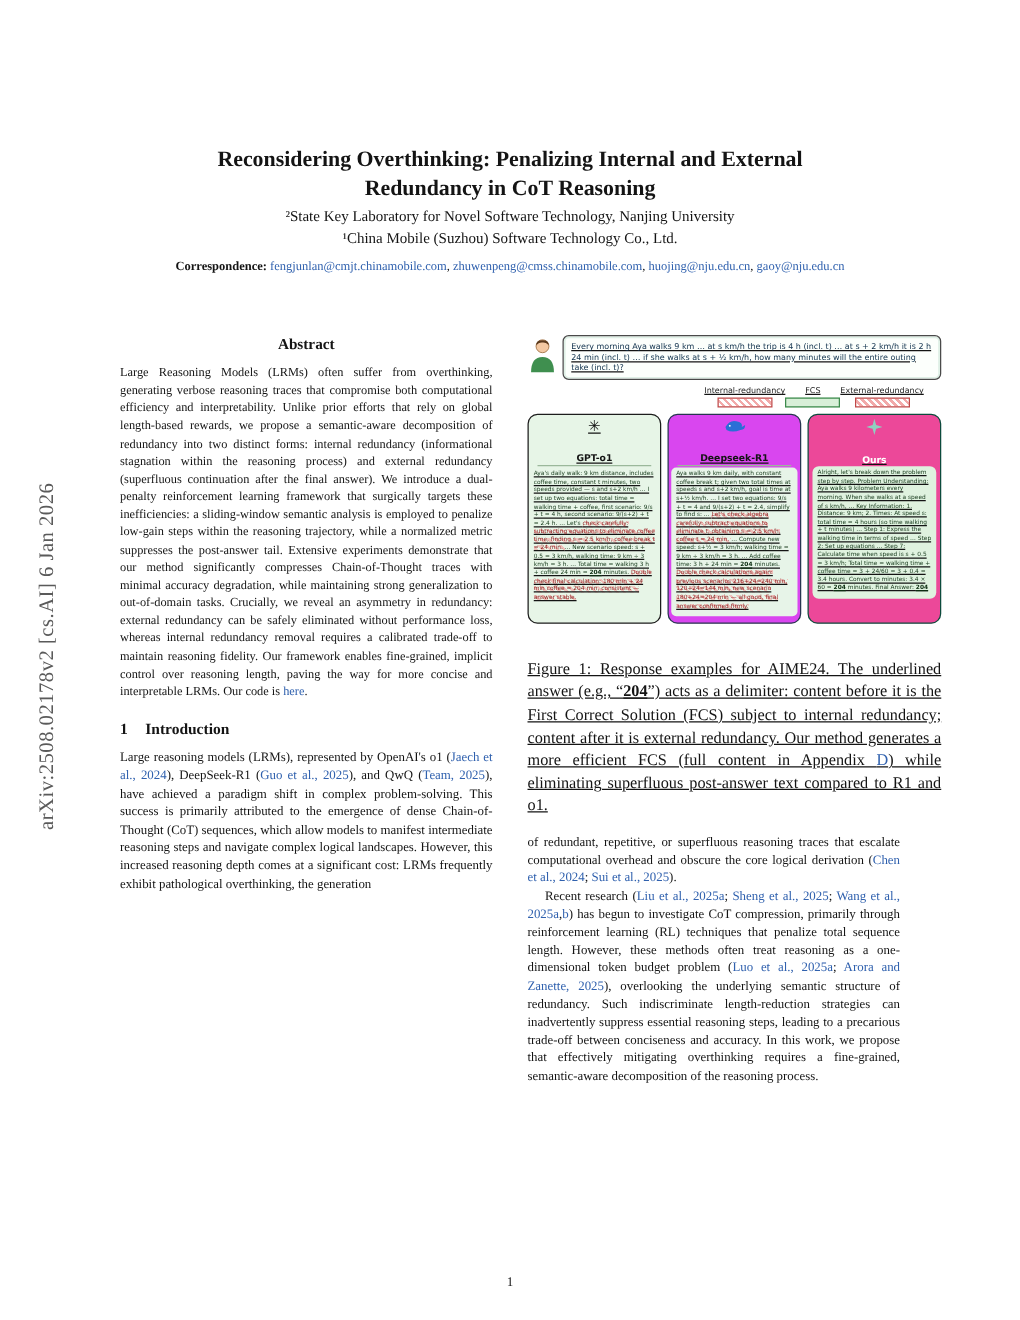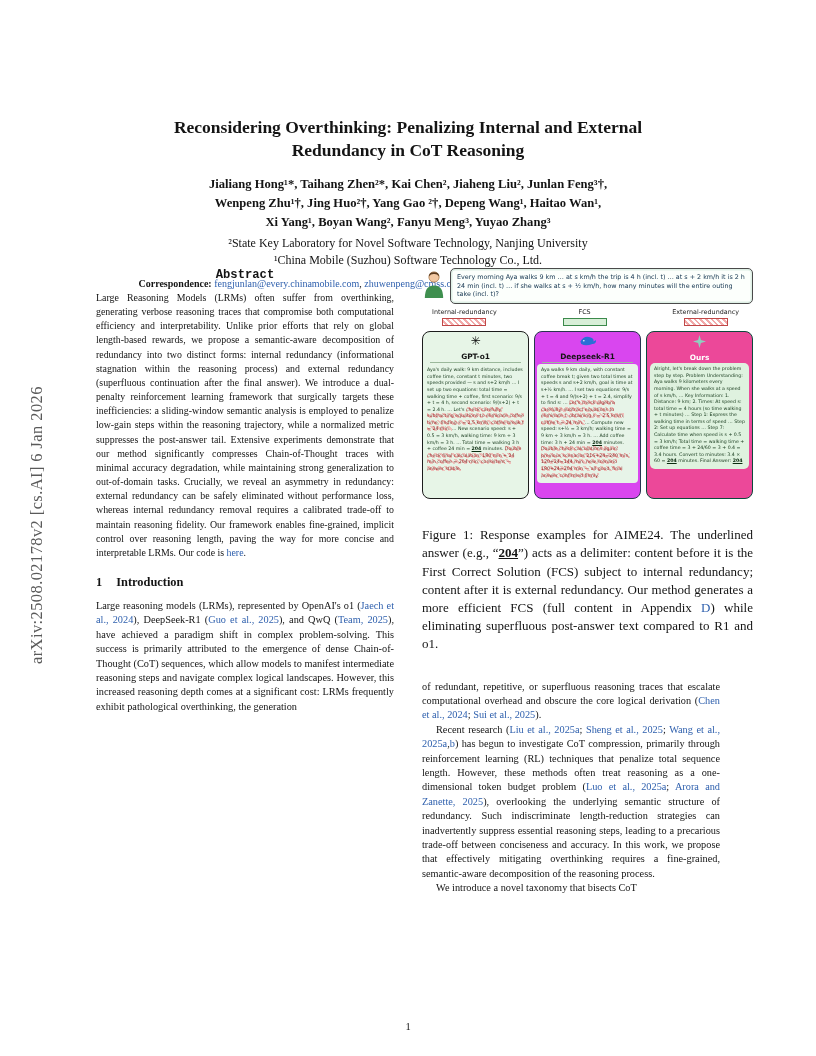--- a/index.html
+++ b/index.html
@@ -15,54 +15,54 @@
 
   .header { padding-top:116px; text-align:center; }
   .title { font-size:17.5px; font-weight:bold; line-height:1.32; max-width:552px; margin:0 auto; }
   .authors { margin-top:13px; font-size:12.6px; font-weight:bold; line-height:1.5; }
   .affils { margin-top:3px; font-size:12px; line-height:1.42; }
   .correspondence { margin-top:9px; font-size:10px; }
 
   .columns { position:absolute; left:96px; top:268px; width:624px; display:flex; gap:28px; align-items:flex-start; }
   .col { width:298px; }
 
-  .abstract-heading { text-align:center; font-size:12.2px; font-weight:bold; margin-bottom:9px;font-family:Liberation Mono, monospace; }
+  .abstract-heading { text-align:center; font-size:12.2px; font-weight:bold; margin-bottom:9px; }
   .abstract-text { font-size:9.9px; line-height:1.43; text-align:justify; }
 
   .section-heading { margin-top:15px; margin-bottom:9px; font-size:12.4px; font-weight:bold; }
   .section-heading .secnum { margin-right:14px; }
 
   .body-par { font-size:10.3px; line-height:1.4; text-align:justify; }
   .body-par + .body-par { margin-top:0; }
   .indent { text-indent:14px; }
-  .mt { margin-top:26px; }
+  .mt { margin-top:14px; }
 
   .seg-b { font-weight:bold; }
   .seg-cite, .seg-link { color:#3061ae; }
   .seg-ans { font-weight:bold; text-decoration:underline; }
 
   
-  .figure { width:331px; font-family:"DejaVu Sans", sans-serif; }
+  .figure { width:331px; font-family:"DejaVu Sans", sans-serif;text-decoration:underline; }
   .fig-top { display:flex; gap:4px; align-items:flex-start; }
   .fig-avatar { flex:0 0 24px; padding-top:2px; }
   .fig-question {
     flex:1; border:1.2px solid #4a4a4a; border-radius:5px; background:#fcfffc;
     font-size:6.4px; line-height:1.35; padding:4px 6px; color:#11324d;
     box-shadow:0 0 0 1.5px #dff0e6 inset;
   }
-  .fig-legend { display:flex; justify-content:space-between; padding:5px 14px 2px 10px; }
+  .fig-legend { display:flex; justify-content:flex-end; padding:5px 14px 2px 10px; }
   .legend-item { text-align:center; font-size:6.4px; line-height:1.15; color:#222; }
   .swatch { height:8px; width:44px; margin:2px auto 0; border:1px solid; }
   .swatch.hatch { background:repeating-linear-gradient(45deg,#ffffff 0 2px,#f2a9a9 2px 4px); border-color:#c04848; }
   .swatch.green { background:#d8efd8; border-color:#3c8a4c; }
 
   .fig-panels { display:flex; gap:5px; margin-top:3px; }
   .panel { flex:1; border:1.6px solid #1d1d1d; border-radius:8px; background:#e9f6e9; overflow:hidden; min-height:168px; }
   .panel-head { display:flex; flex-direction:column; align-items:center; padding:3px 0 1px; }
-  .panel-title { font-size:7.4px; font-weight:bold; margin-top:5px; }
+  .panel-title { font-size:7.4px; font-weight:bold; margin-top:15px; }
   .panel-rule { width:86%; border-bottom:0.8px solid #9bb89b; margin:1px auto 0; }
   .panel-body { padding:3px 4px 4px; font-size:4.7px; line-height:1.4; color:#173a1c; text-align:left; }
   .panel-body .seg-internal, .panel-body .seg-external {
     color:#8c1f1f;
     background:repeating-linear-gradient(45deg, rgba(243,158,158,.6) 0 2px, rgba(255,255,255,.05) 2px 4px);
   }
   .panel-body .seg-ans { font-weight:bold; text-decoration:underline; color:#0b2d10; }
 
   .panel-o1 { background:#e7f5e7; }
   .openai-mark { font-size:12px; line-height:1; color:#111; }
@@ -78,30 +78,25 @@
 </style>
 </head>
 <body>
 
 <div class="page">
 
   <div class="arxiv-strip">arXiv:2508.02178v2  [cs.AI]  6 Jan 2026</div>
 
   <div class="header">
     <h1 class="title">Reconsidering Overthinking: Penalizing Internal and External Redundancy in CoT Reasoning</h1>
-    <div class="authors">
-      <div>Jialiang Hong¹*, Taihang Zhen²*, Kai Chen², Jiaheng Liu², Junlan Feng³†,</div>
-      <div>Wenpeng Zhu¹†, Jing Huo²†, Yang Gao ²†, Depeng Wang¹, Haitao Wan¹,</div>
-      <div>Xi Yang¹, Boyan Wang², Fanyu Meng³, Yuyao Zhang³</div>
-    </div>
     <div class="affils">
       <div>²State Key Laboratory for Novel Software Technology, Nanjing University</div>
       <div>¹China Mobile (Suzhou) Software Technology Co., Ltd.</div>
     </div>
-    <div class="correspondence"><span class="seg-b">Correspondence: </span><span class="seg-link">fengjunlan@every.chinamobile.com</span><span>, </span><span class="seg-link">zhuwenpeng@cmss.chinamobile.com</span><span>, </span><span class="seg-link">huojing@nju.edu.cn</span><span>, </span><span class="seg-link">gaoy@nju.edu.cn</span></div>
+    <div class="correspondence"><span class="seg-b">Correspondence: </span><span class="seg-link">fengjunlan@cmjt.chinamobile.com</span><span>, </span><span class="seg-link">zhuwenpeng@cmss.chinamobile.com</span><span>, </span><span class="seg-link">huojing@nju.edu.cn</span><span>, </span><span class="seg-link">gaoy@nju.edu.cn</span></div>
   </div>
 
   <div class="columns">
 
     <div class="col">
       <div class="abstract-heading">Abstract</div>
       <p class="abstract-text"><span>Large Reasoning Models (LRMs) often suffer from overthinking, generating verbose reasoning traces that compromise both computational efficiency and interpretability. Unlike prior efforts that rely on global length-based rewards, we propose a semantic-aware decomposition of redundancy into two distinct forms: internal redundancy (informational stagnation within the reasoning process) and external redundancy (superfluous continuation after the final answer). We introduce a dual-penalty reinforcement learning framework that surgically targets these inefficiencies: a sliding-window semantic analysis is employed to penalize low-gain steps within the reasoning trajectory, while a normalized metric suppresses the post-answer tail. Extensive experiments demonstrate that our method significantly compresses Chain-of-Thought traces with minimal accuracy degradation, while maintaining strong generalization to out-of-domain tasks. Crucially, we reveal an asymmetry in redundancy: external redundancy can be safely eliminated without performance loss, whereas internal redundancy removal requires a calibrated trade-off to maintain reasoning fidelity. Our framework enables fine-grained, implicit control over reasoning length, paving the way for more concise and interpretable LRMs. Our code is </span><span class="seg-link">here</span><span>.</span></p>
 
       <h2 class="section-heading">
         <span class="secnum">1</span><span>Introduction</span>
@@ -171,20 +166,19 @@
             <div class="panel-body"><span class="seg-fcs">Alright, let's break down the problem step by step. Problem Understanding: Aya walks 9 kilometers every morning. When she walks at a speed of s km/h, … Key Information: 1. Distance: 9 km; 2. Times: At speed s: total time = 4 hours (so time walking + t minutes) … Step 1: Express the walking time in terms of speed … Step 2: Set up equations … Step 7: Calculate time when speed is s + 0.5 = 3 km/h; Total time = walking time + coffee time = 3 + 24/60 = 3 + 0.4 = 3.4 hours. Convert to minutes: 3.4 × 60 = </span><span class="seg-ans">204</span><span class="seg-fcs"> minutes. Final Answer: </span><span class="seg-ans">204</span></div>
           </div>
 
         </div>
 
         <div class="fig-caption"><span>Figure 1: Response examples for AIME24. The underlined answer (e.g., “</span><span class="seg-ans">204</span><span>”) acts as a delimiter: content before it is the First Correct Solution (FCS) subject to internal redundancy; content after it is external redundancy. Our method generates a more efficient FCS (full content in Appendix </span><span class="seg-link">D</span><span>) while eliminating superfluous post-answer text compared to R1 and o1.</span></div>
       </div>
 
       <p class="body-par mt"><span>of redundant, repetitive, or superfluous reasoning traces that escalate computational overhead and obscure the core logical derivation (</span><span class="seg-cite">Chen et al., 2024</span><span>; </span><span class="seg-cite">Sui et al., 2025</span><span>).</span></p>
       <p class="body-par indent mt"><span>Recent research (</span><span class="seg-cite">Liu et al., 2025a</span><span>; </span><span class="seg-cite">Sheng et al., 2025</span><span>; </span><span class="seg-cite">Wang et al., 2025a</span><span>,</span><span class="seg-cite">b</span><span>) has begun to investigate CoT compression, primarily through reinforcement learning (RL) techniques that penalize total sequence length. However, these methods often treat reasoning as a one-dimensional token budget problem (</span><span class="seg-cite">Luo et al., 2025a</span><span>; </span><span class="seg-cite">Arora and Zanette, 2025</span><span>), overlooking the underlying semantic structure of redundancy. Such indiscriminate length-reduction strategies can inadvertently suppress essential reasoning steps, leading to a precarious trade-off between conciseness and accuracy. In this work, we propose that effectively mitigating overthinking requires a fine-grained, semantic-aware decomposition of the reasoning process.</span></p>
-      <p class="body-par indent mt"><span>We introduce a novel taxonomy that bisects CoT</span></p>
 
     </div>
   </div>
 
   <div class="page-number">1</div>
 
 </div>
 
 </body></html>

